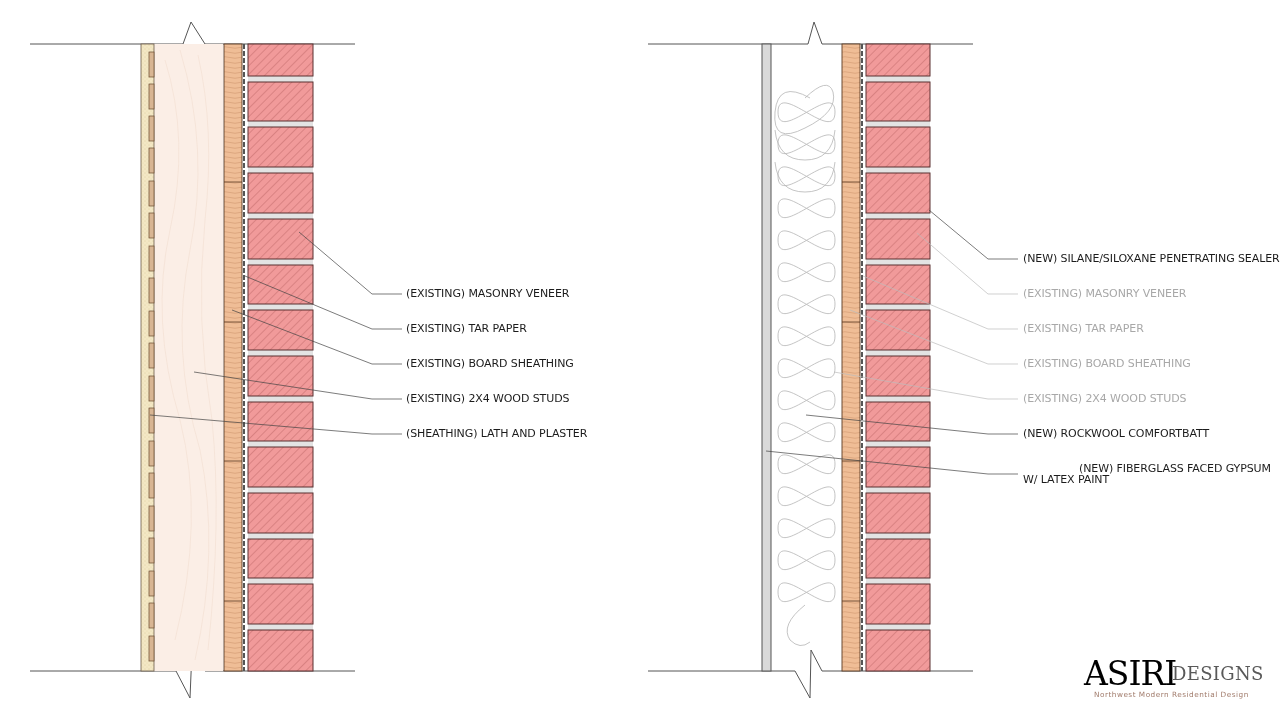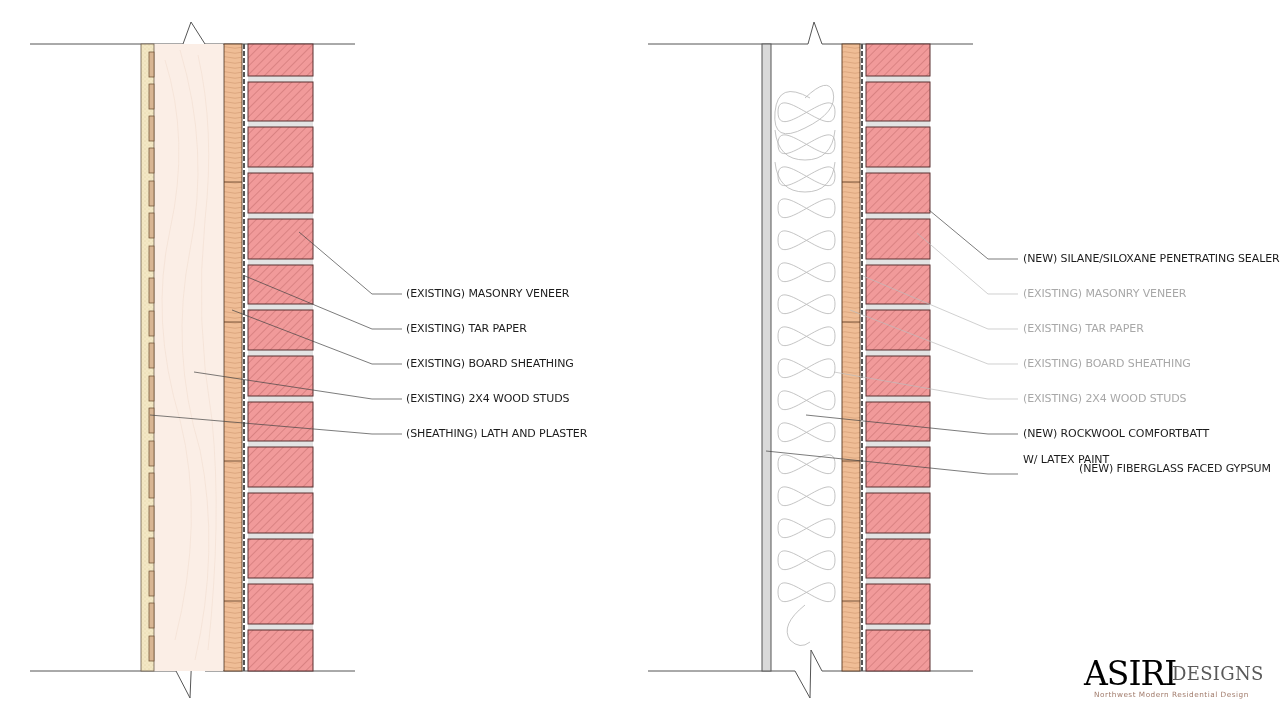--- a/index.html
+++ b/index.html
@@ -180,19 +180,19 @@
 <div class="label dark" style="left:406px;top:393px;">(EXISTING) 2X4 WOOD STUDS</div>
 <div class="label dark" style="left:406px;top:428px;">(SHEATHING) LATH AND PLASTER</div>
 
 <div class="label dark" style="left:1023px;top:253px;">(NEW) SILANE/SILOXANE PENETRATING SEALER</div>
 <div class="label faded" style="left:1023px;top:288px;">(EXISTING) MASONRY VENEER</div>
 <div class="label faded" style="left:1023px;top:323px;">(EXISTING) TAR PAPER</div>
 <div class="label faded" style="left:1023px;top:358px;">(EXISTING) BOARD SHEATHING</div>
 <div class="label faded" style="left:1023px;top:393px;">(EXISTING) 2X4 WOOD STUDS</div>
 <div class="label dark" style="left:1023px;top:428px;">(NEW) ROCKWOOL COMFORTBATT</div>
 <div class="label dark" style="left:1079px;top:463px;">(NEW) FIBERGLASS FACED GYPSUM</div>
-<div class="label dark" style="left:1023px;top:454px;">W/ LATEX PAINT</div>
+<div class="label dark" style="left:1023px;top:474px;">W/ LATEX PAINT</div>
 
 <div class="logo">
   <div class="logo-main">ASIRI</div>
   <div class="logo-sub">DESIGNS</div>
   <div class="logo-tag">Northwest Modern Residential Design</div>
 </div>
 
 </body></html>

